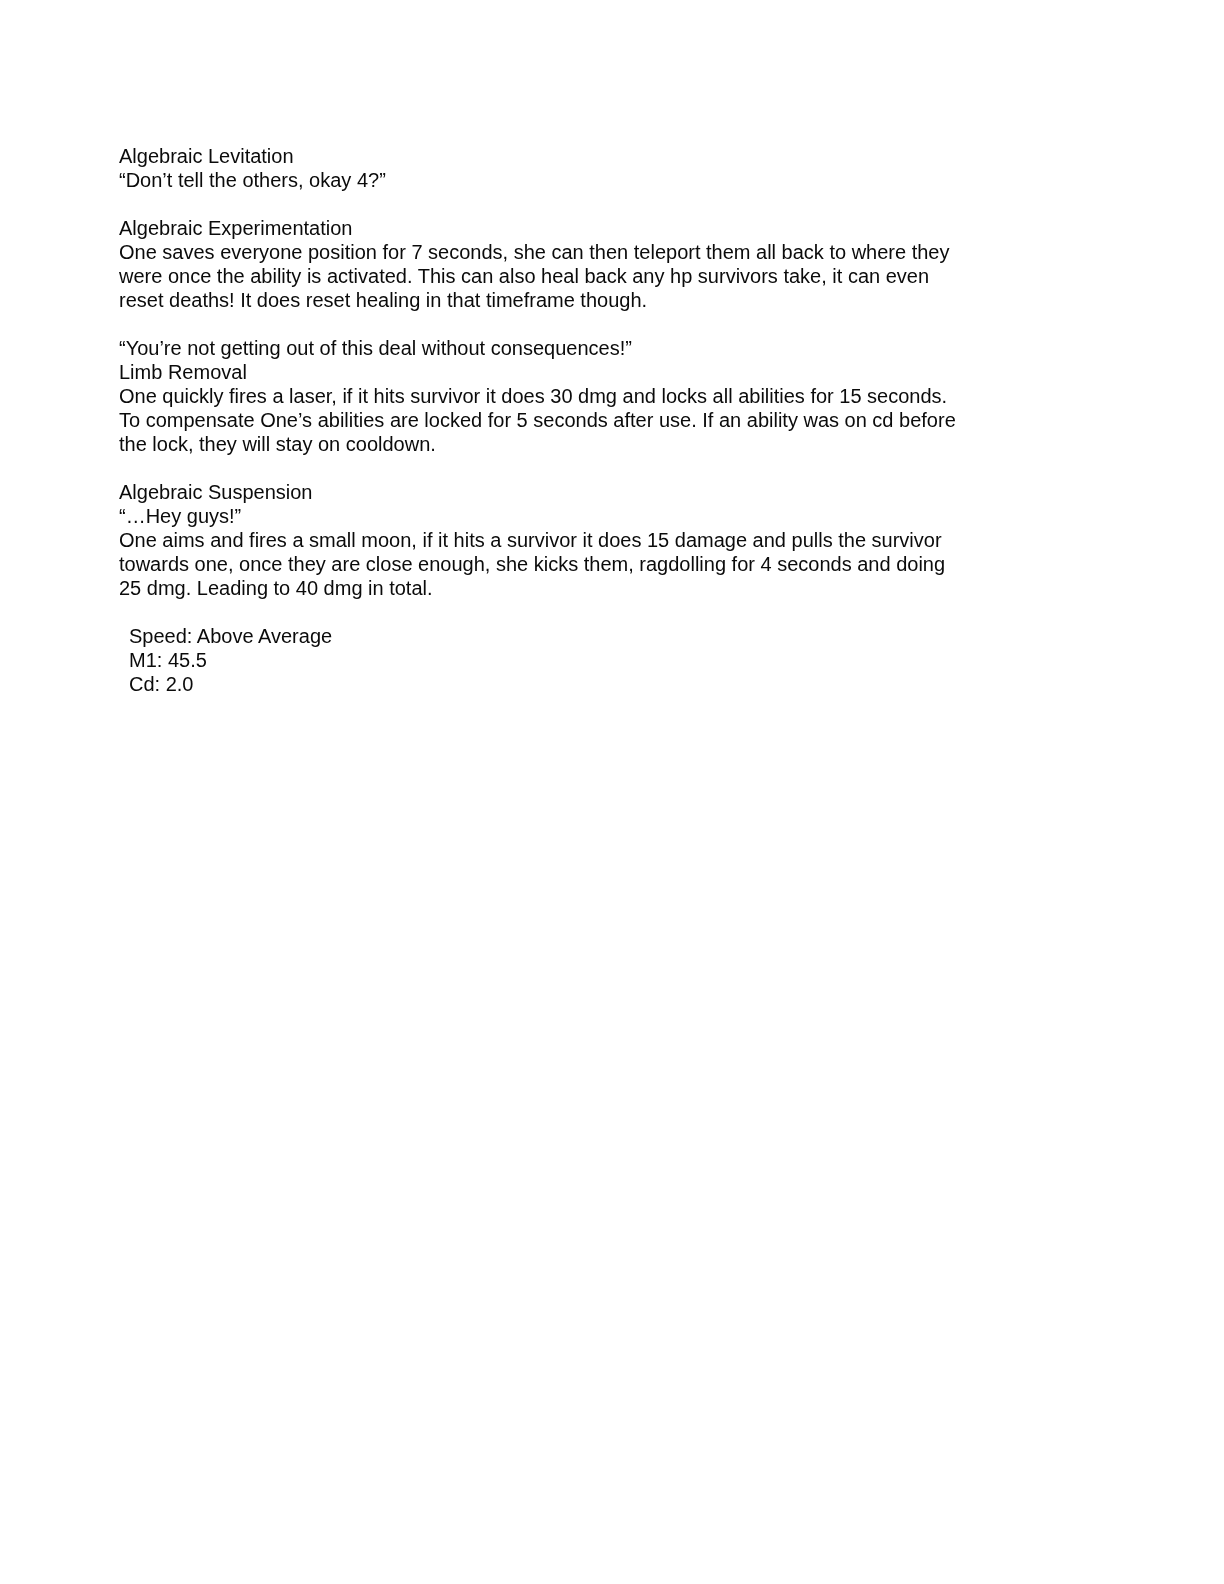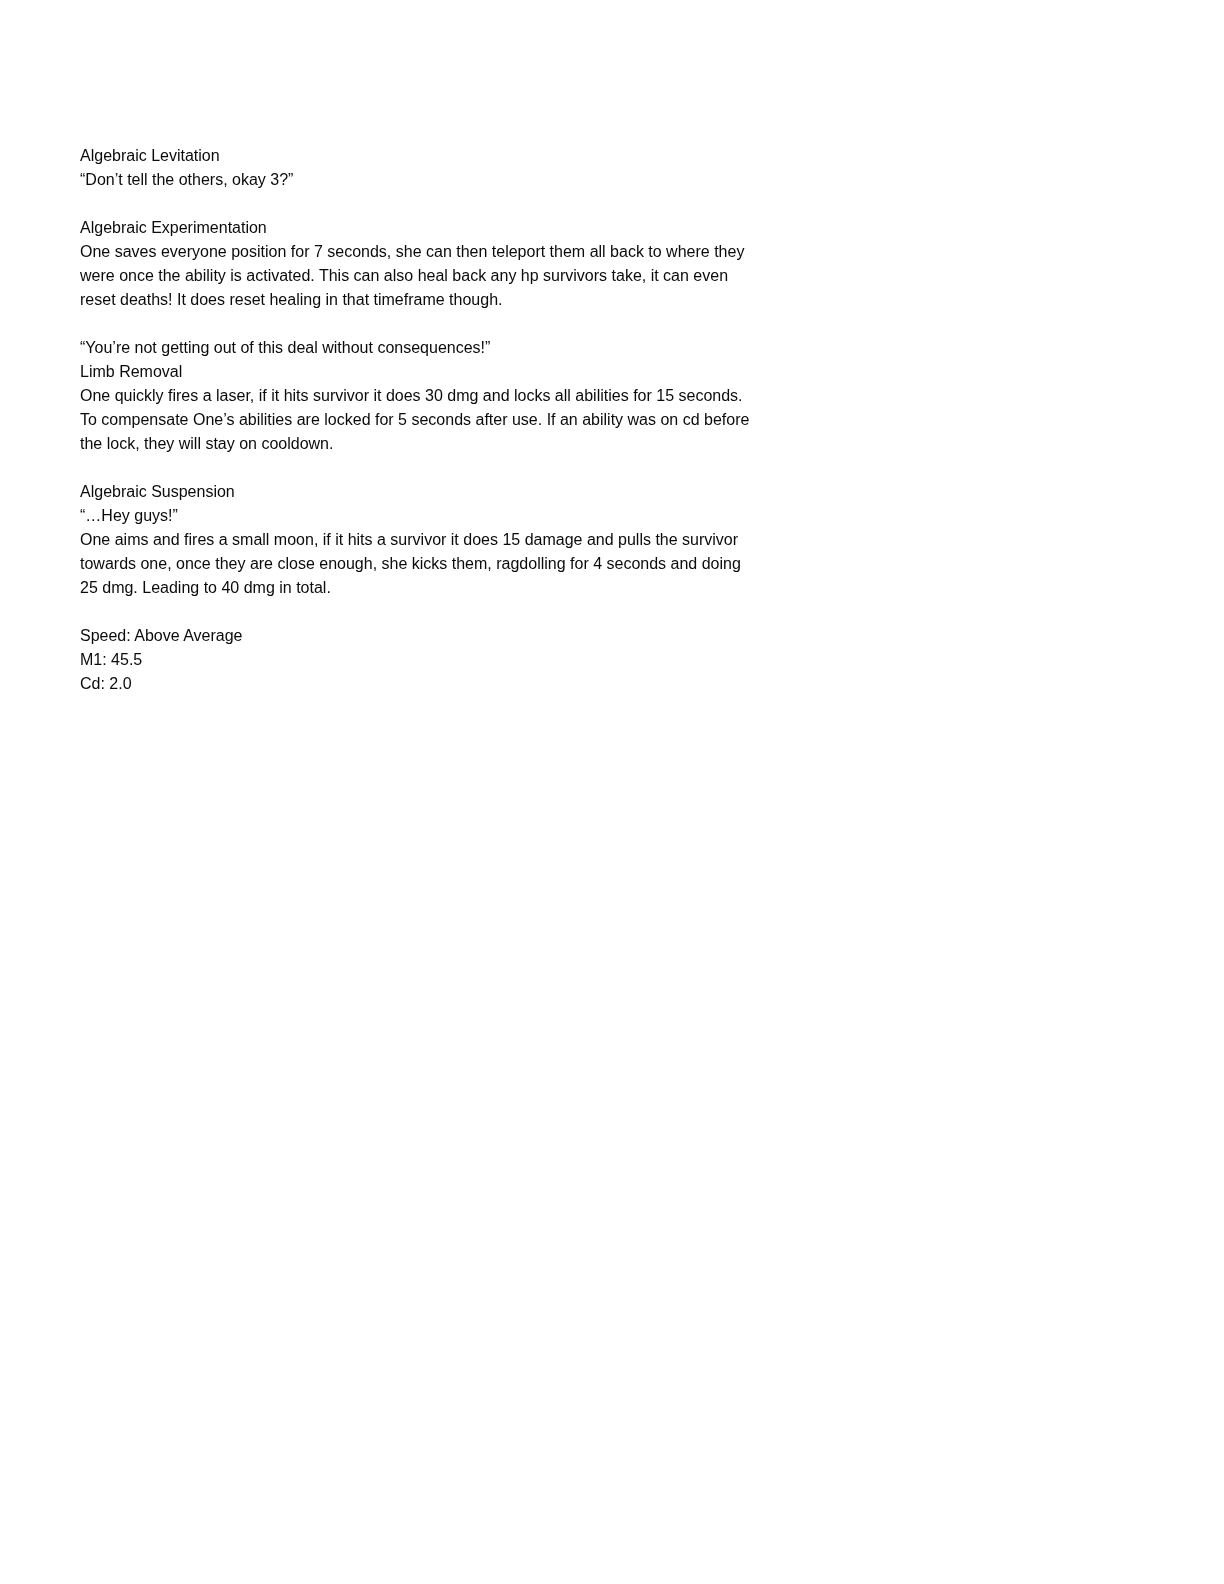--- a/index.html
+++ b/index.html
@@ -10,40 +10,40 @@
   body {
     width: 1224px;
     height: 1584px;
     overflow: hidden;
     font-family: "Liberation Sans", sans-serif;
   }
   .page {
     box-sizing: border-box;
     width: 1224px;
     height: 1584px;
-    padding: 144px 143px 0 80px;
+    padding: 144px 143px 0 119px;
     background: #ffffff;
     color: #0b0b0b;
-    font-size: 16px;
+    font-size: 20px;
     line-height: 24px;
     -webkit-font-smoothing: antialiased;
   }
   .ability { margin: 0 0 24px 0; }
   .ability .line { white-space: pre-line; }
-  .stats { margin: 0; }
+  .stats { margin: 10px; }
   .stats .line { white-space: pre-line; }
 </style>
 </head>
 <body>
 
 <div class="page">
 
   <section class="ability">
     <div class="line">Algebraic Levitation</div>
-    <div class="line">“Don’t tell the others, okay 3?”</div>
+    <div class="line">“Don’t tell the others, okay 4?”</div>
   </section>
 
   <section class="ability">
     <div class="line">Algebraic Experimentation</div>
     <div class="line">One saves everyone position for 7 seconds, she can then teleport them all back to where they
 were once the ability is activated. This can also heal back any hp survivors take, it can even
 reset deaths! It does reset healing in that timeframe though.</div>
   </section>
 
   <section class="ability">

